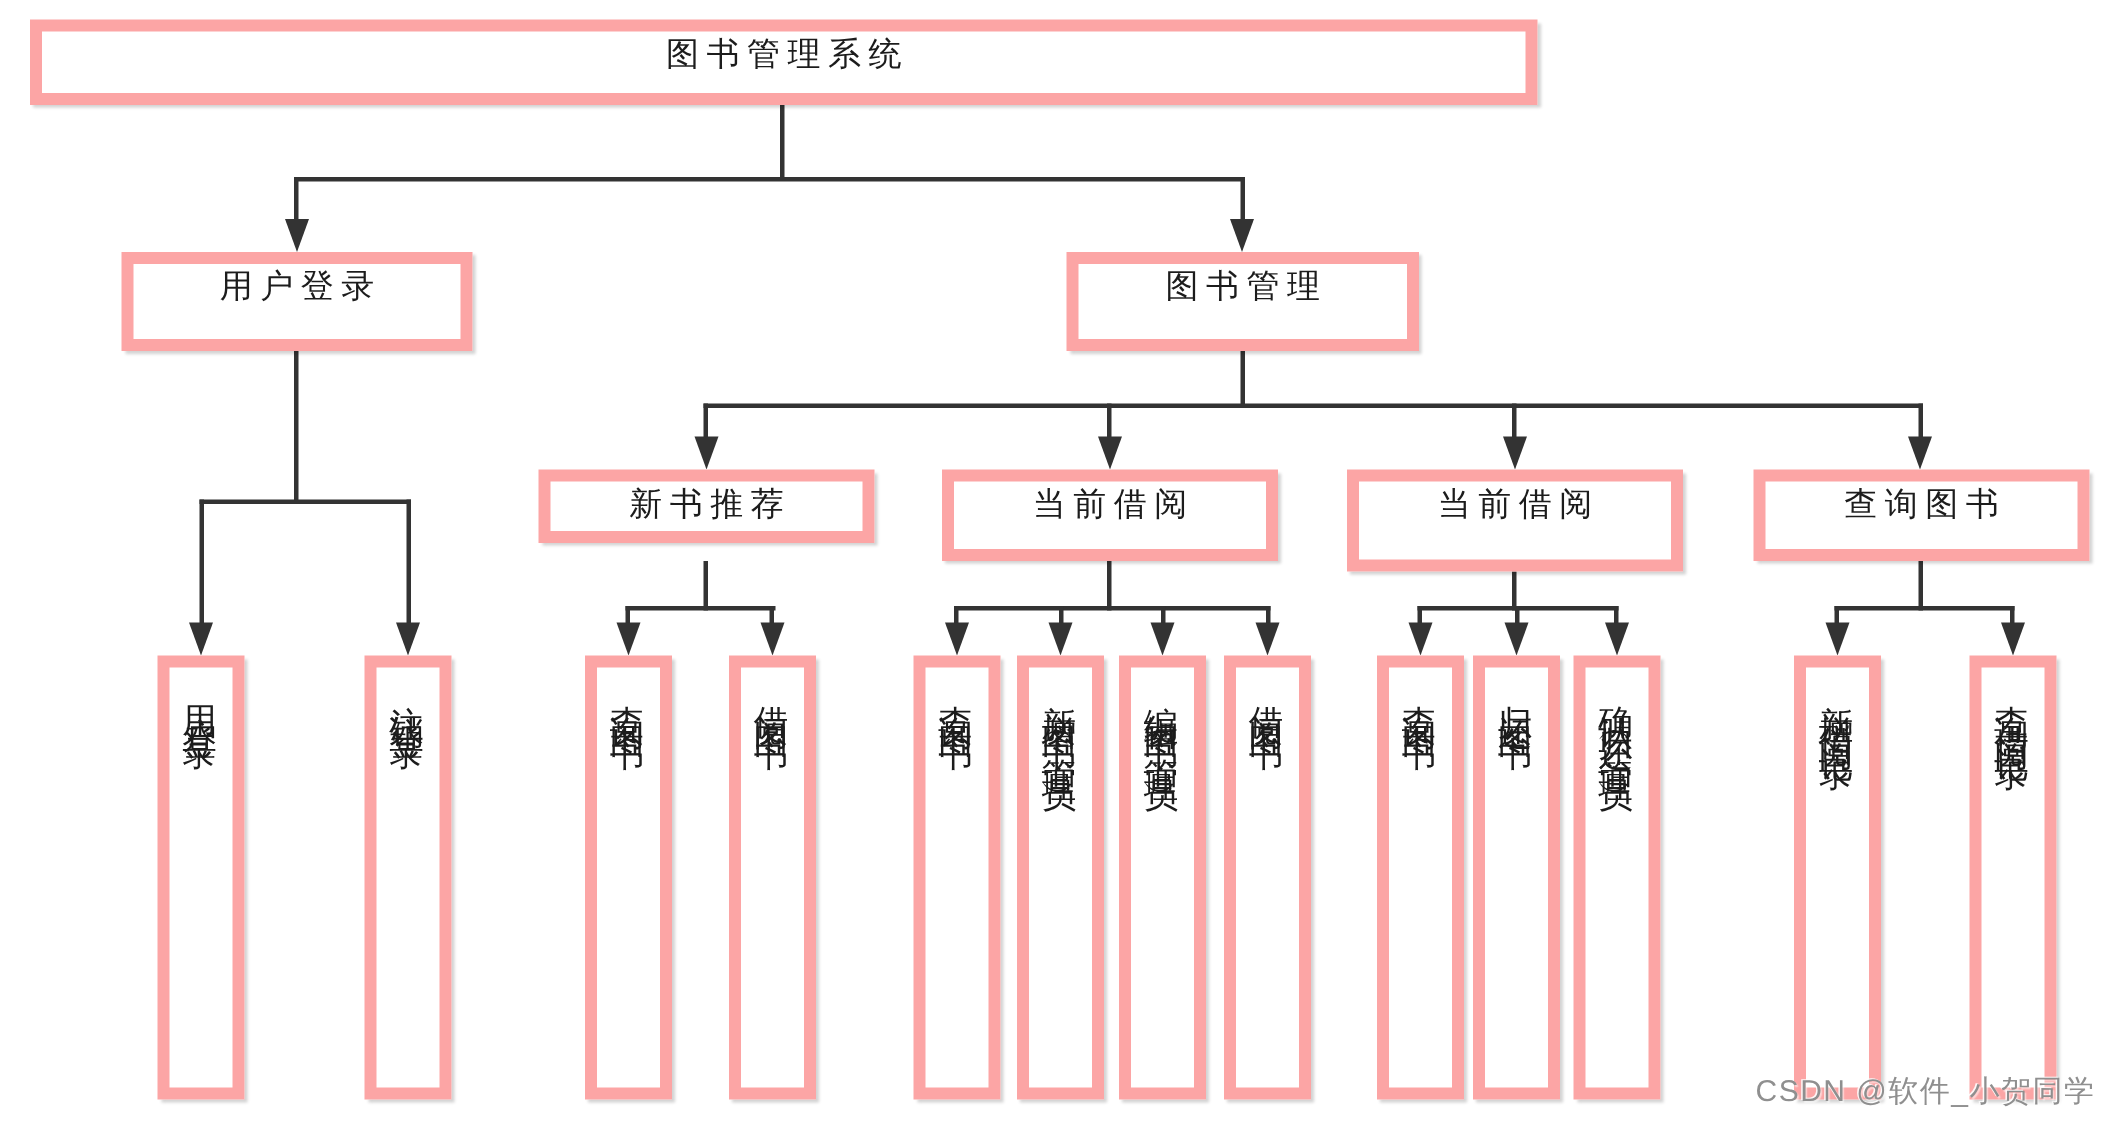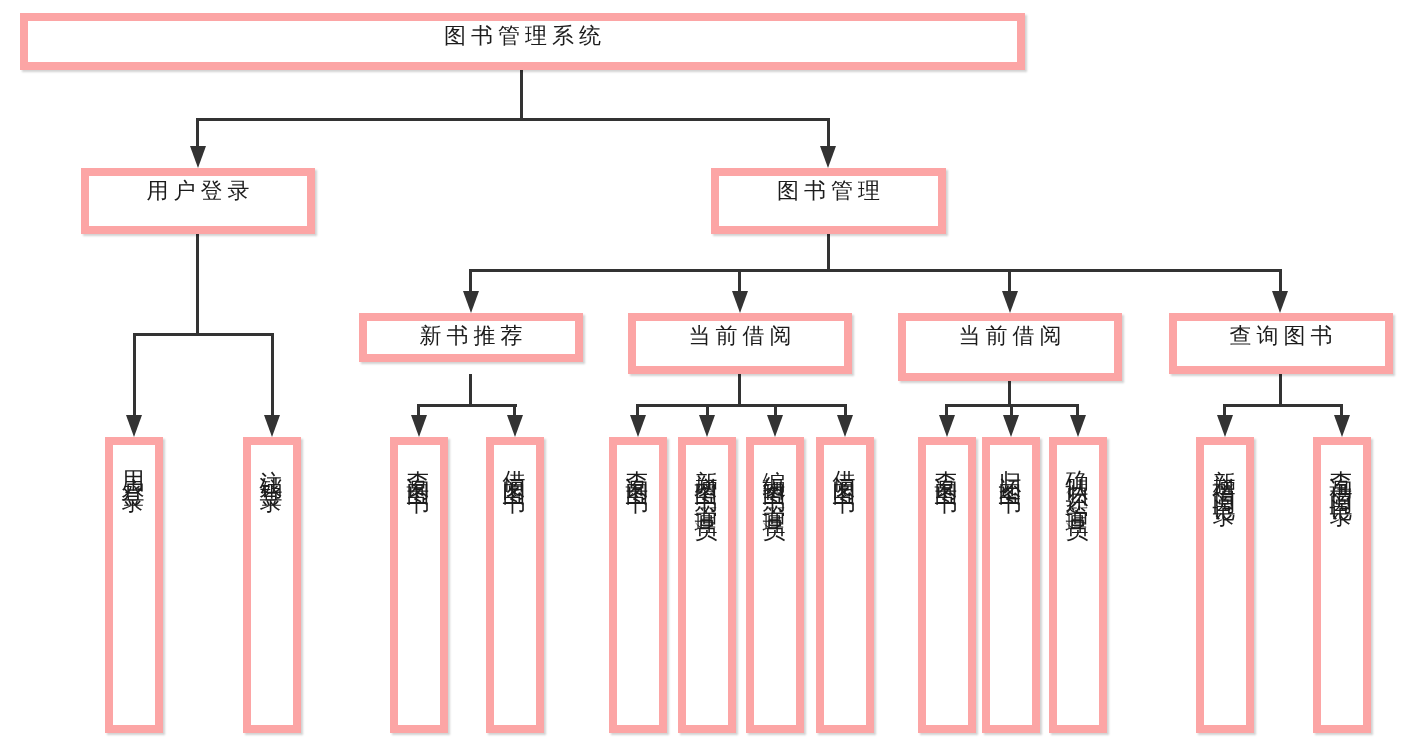--- a/index.html
+++ b/index.html
@@ -198,14 +198,15 @@
     <span class="vlabel">确认归还（管理员）</span>
   </div>
 
   <div class="node vnode" style="left:1196px;">
     <span class="vlabel">新增借阅记录</span>
   </div>
   <div class="node vnode" style="left:1313px;">
     <span class="vlabel">查询借阅记录</span>
   </div>
 
+  <div class="watermark">CSDN @软件_小贺同学</div>
 
 </div>
 
 </body></html>

